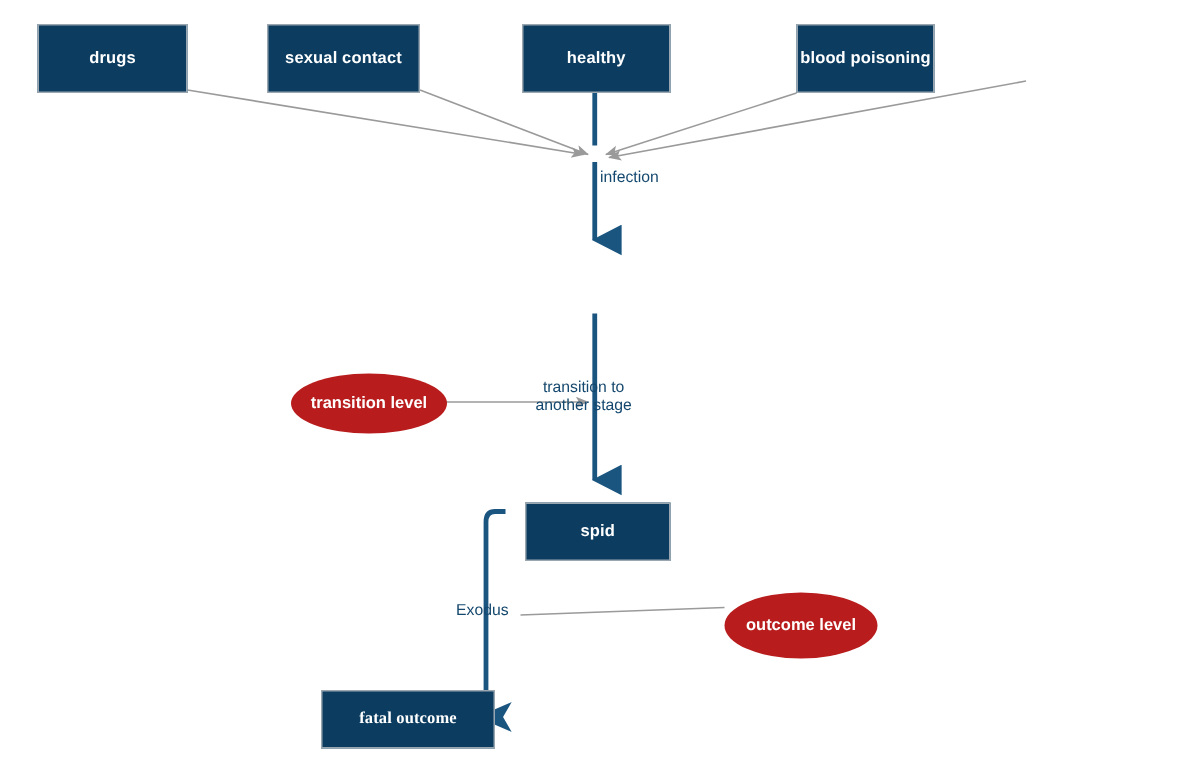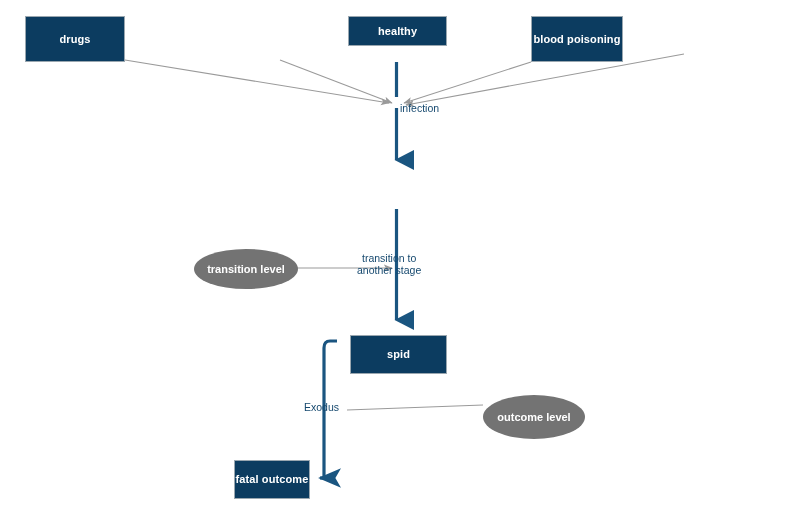--- a/index.html
+++ b/index.html
@@ -35,21 +35,21 @@
     color: #ffffff;
     font-size: 11px;
     font-weight: bold;
     letter-spacing: 0.1px;
     text-align: center;
     line-height: 1.1;
   }
   .node-ellipse {
     position: absolute;
     box-sizing: border-box;
-    background: #737373;
+    background: #b91c1c;
     border-radius: 50%;
     display: flex;
     align-items: center;
     justify-content: center;
     color: #ffffff;
     font-size: 11px;
     font-weight: bold;
     text-align: center;
     line-height: 1.1;
   }
@@ -116,47 +116,50 @@
 
     <g>
       <line x1="483" y1="405" x2="347" y2="410" stroke="#9a9a9a" stroke-width="1.1"></line>
     </g>
   </svg>
 
   <div class="node-box" style="left:25px; top:16px; width:100px; height:46px;">
     <span>drugs</span>
   </div>
 
+  <div class="node-box" style="left:178px; top:16px; width:102px; height:46px;">
+    <span>sexual contact</span>
+  </div>
 
-  <div class="node-box" style="left:348px; top:16px; width:99px; height:30px;">
+  <div class="node-box" style="left:348px; top:16px; width:99px; height:46px;">
     <span>healthy</span>
   </div>
 
   <div class="node-box" style="left:531px; top:16px; width:92px; height:46px;">
     <span>blood poisoning</span>
   </div>
 
 
 
   <div class="node-box" style="left:350px; top:323px; width:97px; height:39px;margin-top:12px;">
     <span>spid</span>
   </div>
 
-  <div class="node-box" style="left:234px; top:460px; width:76px; height:39px;">
+  <div class="node-box" style="left:214px; top:460px; width:116px; height:39px;font-family:Liberation Serif, serif;">
     <span>fatal outcome</span>
   </div>
 
   <div class="node-ellipse" style="left:194px; top:249px; width:104px; height:40px;">
     <span>transition level</span>
   </div>
 
   <div class="node-ellipse" style="left:483px; top:395px; width:102px; height:44px;">
     <span>outcome level</span>
   </div>
 
-  <div class="edge-label" style="left:371px; top:102px;padding-left:29px;">infection</div>
+  <div class="edge-label" style="left:371px; top:112px;padding-left:29px;">infection</div>
 
   <div class="edge-label" style="left:357px; top:252px;">transition to
 another stage</div>
 
   <div class="edge-label left" style="left:304px; top:401px;">Exodus</div>
 
 </div>
 
 </body></html>

